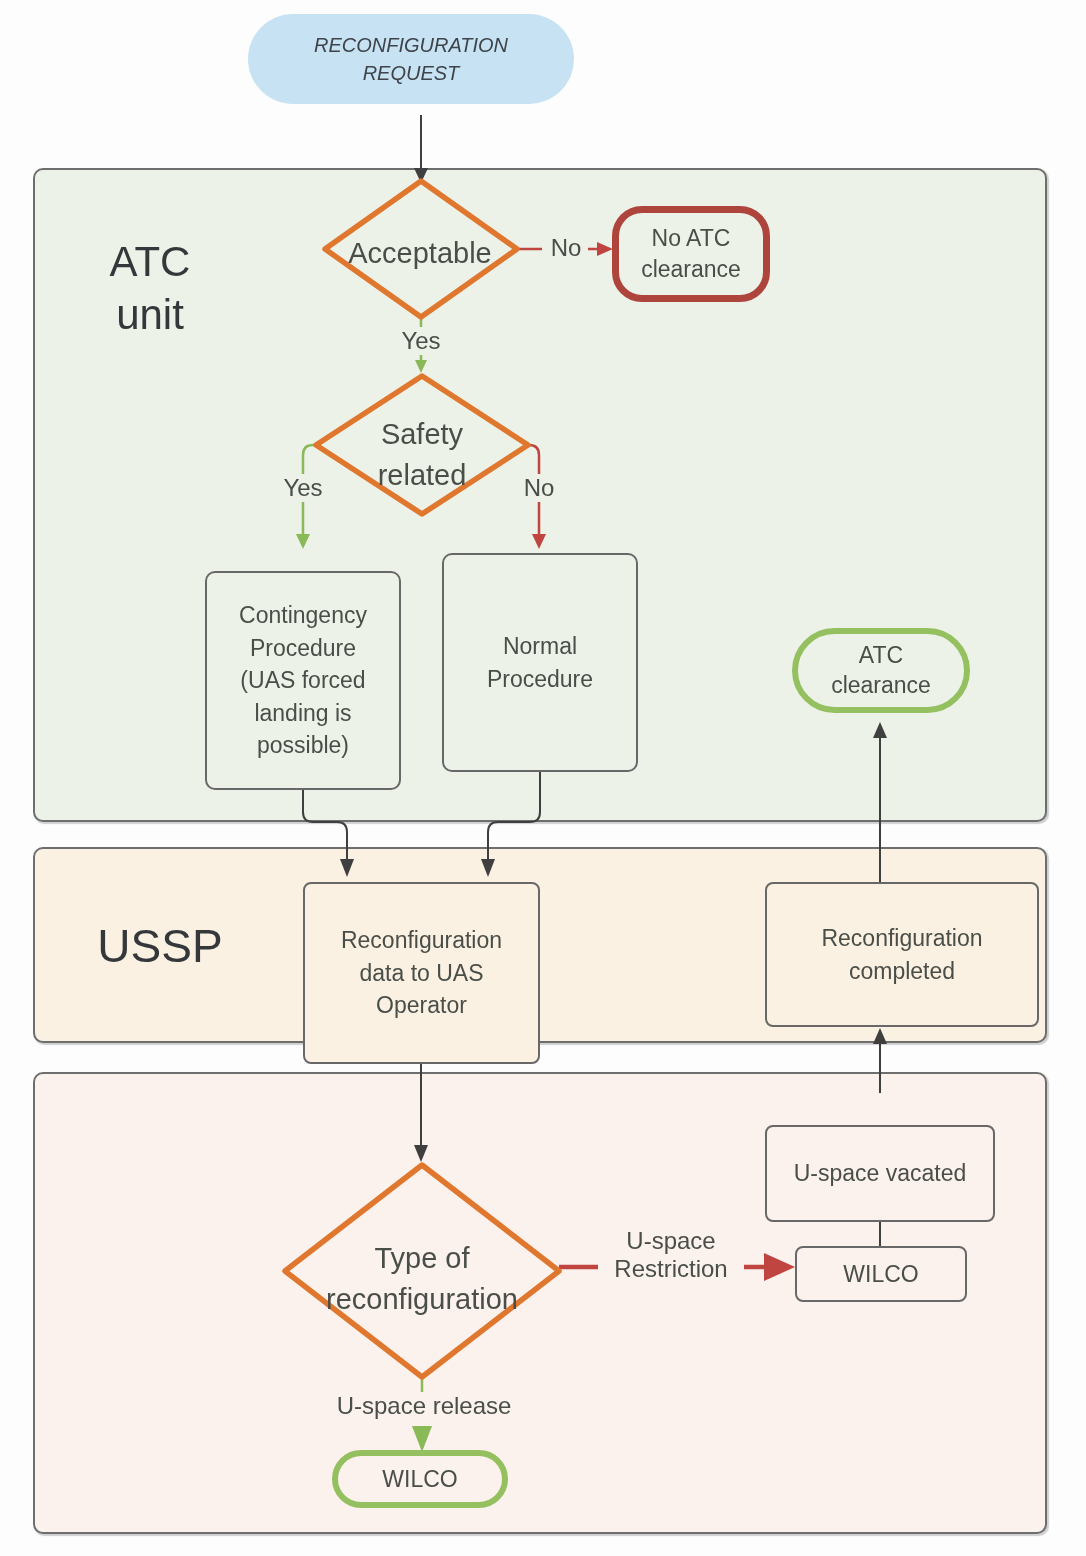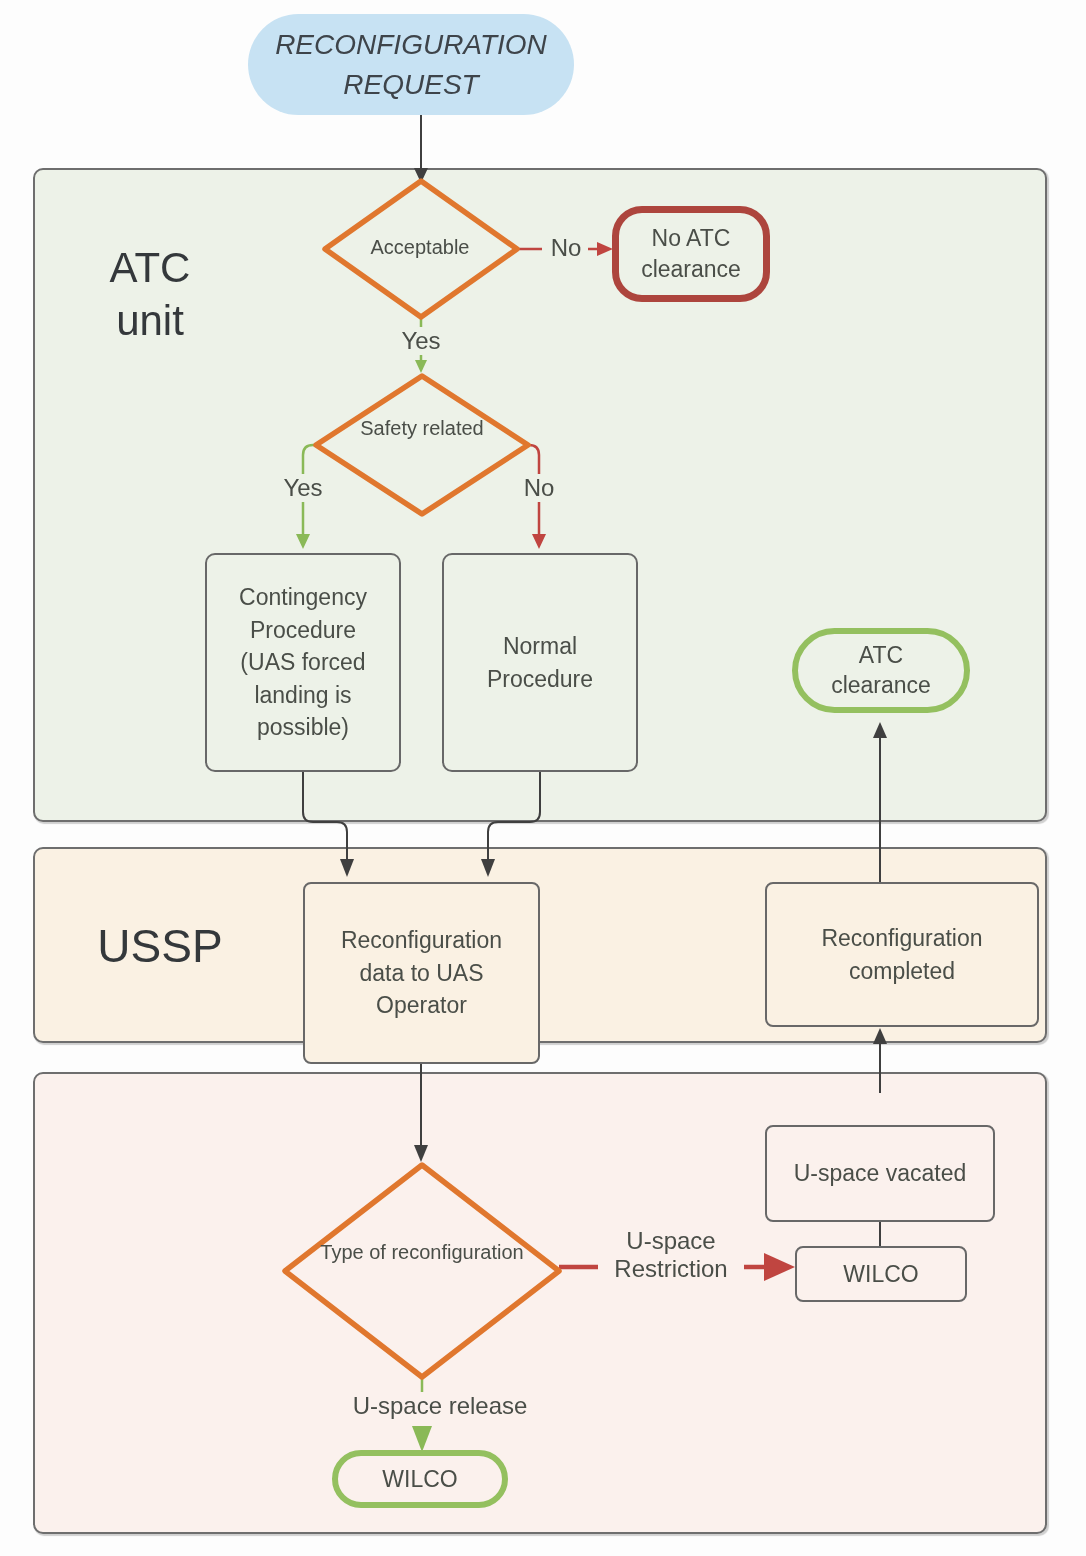--- a/index.html
+++ b/index.html
@@ -17,79 +17,79 @@
     position:absolute; left:33px; width:1014px; box-sizing:border-box;
     border:2px solid var(--lane-border); border-radius:10px;
     box-shadow:1.5px 1.5px 1px rgba(0,0,0,0.18);
   }
   .lane.atc{ top:168px; height:654px; background:var(--atc-lane-bg); }
   .lane.ussp{ top:847px; height:196px; background:var(--ussp-lane-bg); }
   .lane.uas{ top:1072px; height:462px; background:var(--uas-lane-bg); }
   .lane-label{
     position:absolute; text-align:center; color:var(--lane-label-text); line-height:1.25;
   }
-  .lane-label.atc{ left:85px; top:242px; width:130px; font-size:42px; }
+  .lane-label.atc{ left:85px; top:236px; width:130px; font-size:42px; }
   .lane-label.ussp{ left:70px; top:918px; width:180px; font-size:46px; }
   .lane-label.uas{ left:52px; top:1212px; width:210px; font-size:44px; }
   svg#edges{ position:absolute; left:0; top:0; }
   .edge{ fill:none; stroke-width:2px; }
   .edge.dark{ stroke:var(--arrow-dark); }
   .edge.green{ stroke:var(--green); stroke-width:2.5px; }
   .edge.red{ stroke:var(--red); stroke-width:2.5px; }
   .edge.red-thick{ stroke:var(--red); stroke-width:4.5px; }
   .ah-dark{ fill:var(--arrow-dark); }
   .ah-green{ fill:var(--green); }
   .ah-red{ fill:var(--red); }
   .diamond{ stroke:var(--orange); stroke-width:5.5px; stroke-linejoin:round; }
   .diamond.atc{ fill:var(--atc-lane-bg); }
   .diamond.uas{ fill:var(--uas-lane-bg); }
   .node{
     position:absolute; box-sizing:border-box; display:flex; align-items:center; justify-content:center;
     text-align:center; color:var(--text); font-size:23px; line-height:1.42;
     border:2px solid var(--node-border); border-radius:10px;
   }
   .node.start{
-    left:248px; top:14px; width:326px; height:101px; border:none; border-radius:52px;
-    background:var(--pill-bg); font-style:italic; font-size:28px; color:#3e444a; padding:0 20px;
+    left:248px; top:14px; width:326px; height:90px; border:none; border-radius:52px;
+    background:var(--pill-bg); font-style:italic; font-size:20px; color:#3e444a; padding:0 20px;
   }
   .node.no-atc{
     left:612px; top:206px; width:158px; height:96px; background:var(--atc-lane-bg);
     border:7px solid var(--dark-red); border-radius:30px; padding:12px 6px; line-height:1.35;
   }
-  .node.contingency{ left:205px; top:553px; width:196px; height:219px; background:var(--atc-lane-bg); padding:0 30px; }
+  .node.contingency{ left:205px; top:571px; width:196px; height:219px; background:var(--atc-lane-bg); padding:0 30px; }
   .node.normal{ left:442px; top:553px; width:196px; height:219px; background:var(--atc-lane-bg); padding:0 30px; }
   .node.atc-clearance{
     left:792px; top:628px; width:178px; height:85px; background:var(--atc-lane-bg);
     border:6px solid var(--green-border); border-radius:46px; padding:0 25px; line-height:1.3;
   }
   .node.reconfig-data{ left:303px; top:882px; width:237px; height:182px; background:var(--ussp-lane-bg); border-radius:8px; padding:0 28px; }
   .node.reconfig-completed{ left:765px; top:882px; width:274px; height:145px; background:var(--ussp-lane-bg); border-radius:8px; padding:0 25px; }
   .node.uspace-vacated{ left:765px; top:1093px; width:230px; height:97px; background:var(--uas-lane-bg); border-radius:8px; padding:0 8px;margin-top:32px; }
   .node.wilco-restriction{ left:795px; top:1246px; width:172px; height:56px; background:var(--uas-lane-bg); border-radius:8px; }
   .node.wilco-release{
     left:332px; top:1450px; width:176px; height:58px; background:var(--uas-lane-bg);
     border:6px solid var(--green-border); border-radius:32px;
   }
   .dlabel{
-    position:absolute; text-align:center; color:var(--text); font-size:20px; line-height:1.4;
+    position:absolute; text-align:center; color:var(--text); font-size:29px; line-height:1.4;
   }
   .dlabel.acceptable{ left:340px; top:233px; width:160px; }
   .dlabel.safety{ left:357px; top:414px; width:130px; }
   .dlabel.type{ left:307px; top:1238px; width:230px; }
   .elabel{
     position:absolute; text-align:center; color:var(--text); font-size:24px; line-height:1.15;
   }
   .bg-atc{ background:var(--atc-lane-bg); }
   .bg-uas{ background:var(--uas-lane-bg); }
   .elabel.acc-no{ left:544px; top:234px; width:44px; }
   .elabel.acc-yes{ left:396px; top:327px; width:50px; }
   .elabel.saf-yes{ left:277px; top:474px; width:52px; }
   .elabel.saf-no{ left:516px; top:474px; width:46px; }
   .elabel.restriction{ left:598px; top:1227px; width:146px; }
-  .elabel.release{ left:340px; top:1392px; width:200px; }
+  .elabel.release{ left:324px; top:1392px; width:200px; }
 </style>
 </head>
 <body>
 
 <div id="canvas">
 
   <div class="lane atc"></div>
   <div class="lane ussp"></div>
   <div class="lane uas"></div>
 

